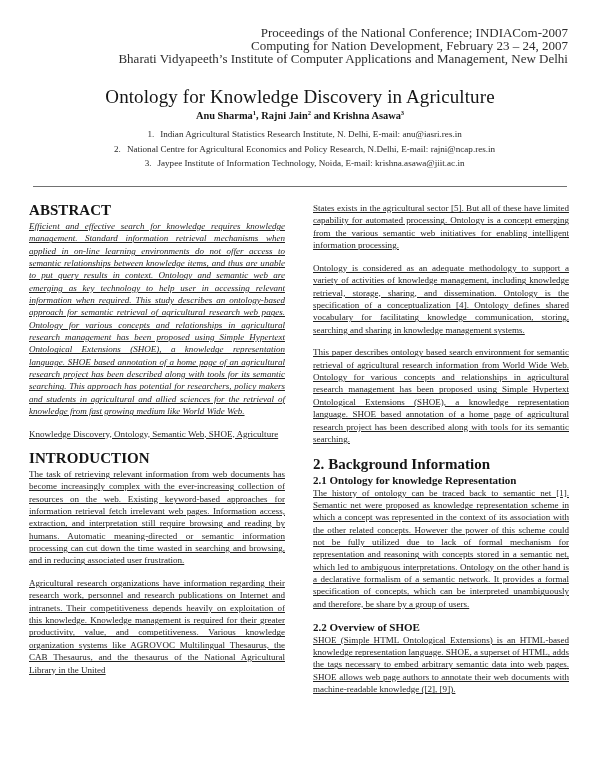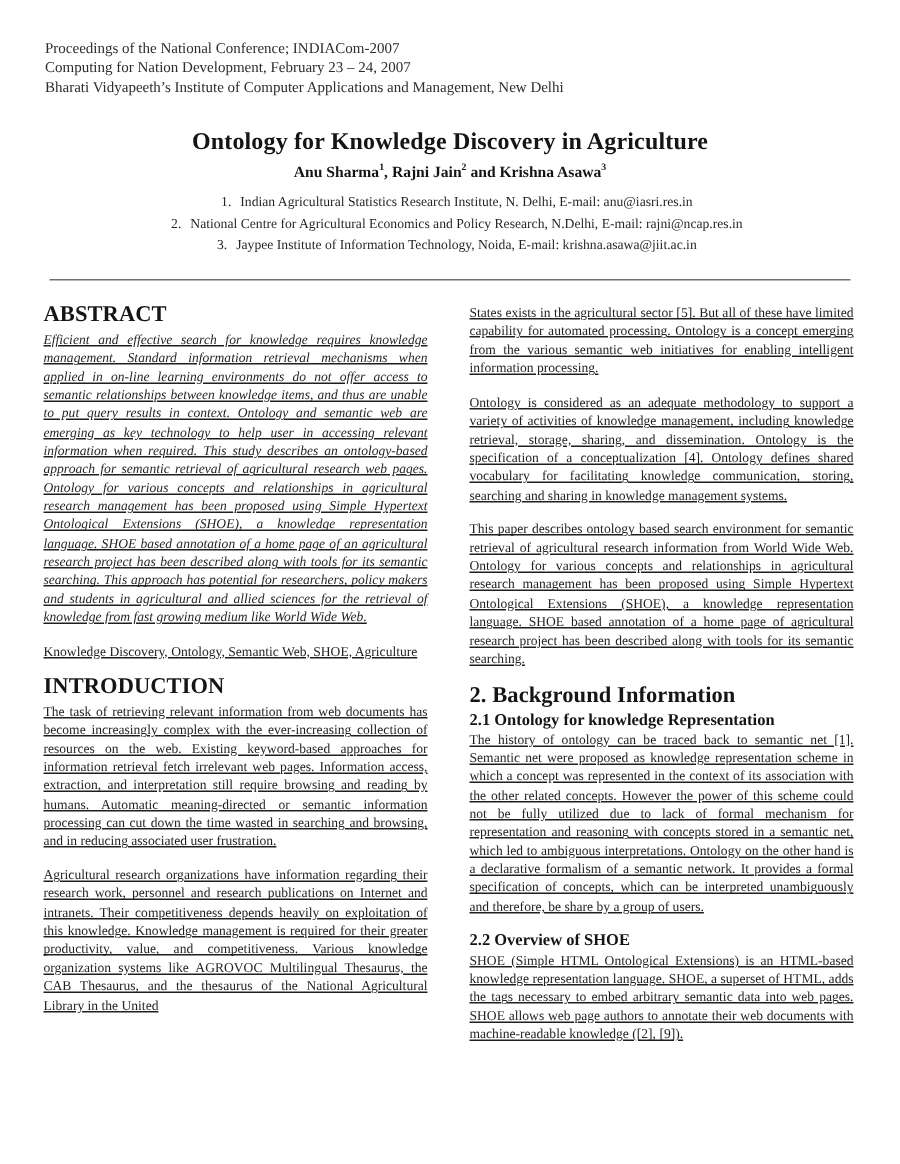--- a/index.html
+++ b/index.html
@@ -23,35 +23,36 @@
     inset: 0;
     filter: contrast(0.97) brightness(1.01);
   }
 
   
   .conf-header {
     position: absolute;
     top: 26px;
     left: 30px;
     right: 32px;
-    font-size: 10px;
+    text-align: right;
+    font-size: 13px;
     line-height: 13.2px;
     color: #2a2a2a;
   }
   .conf-header div { white-space: nowrap; }
 
   
   .paper-title {
     position: absolute;
     top: 86px;
     left: 40px;
     right: 40px;
     text-align: center;
-    font-size: 16px;
-    font-weight: bold;
+    font-size: 19px;
+    font-weight: normal;
     letter-spacing: 0.1px;
     color: #111111;
   }
 
   
   .authors {
     position: absolute;
     top: 110px;
     left: 40px;
     right: 40px;

